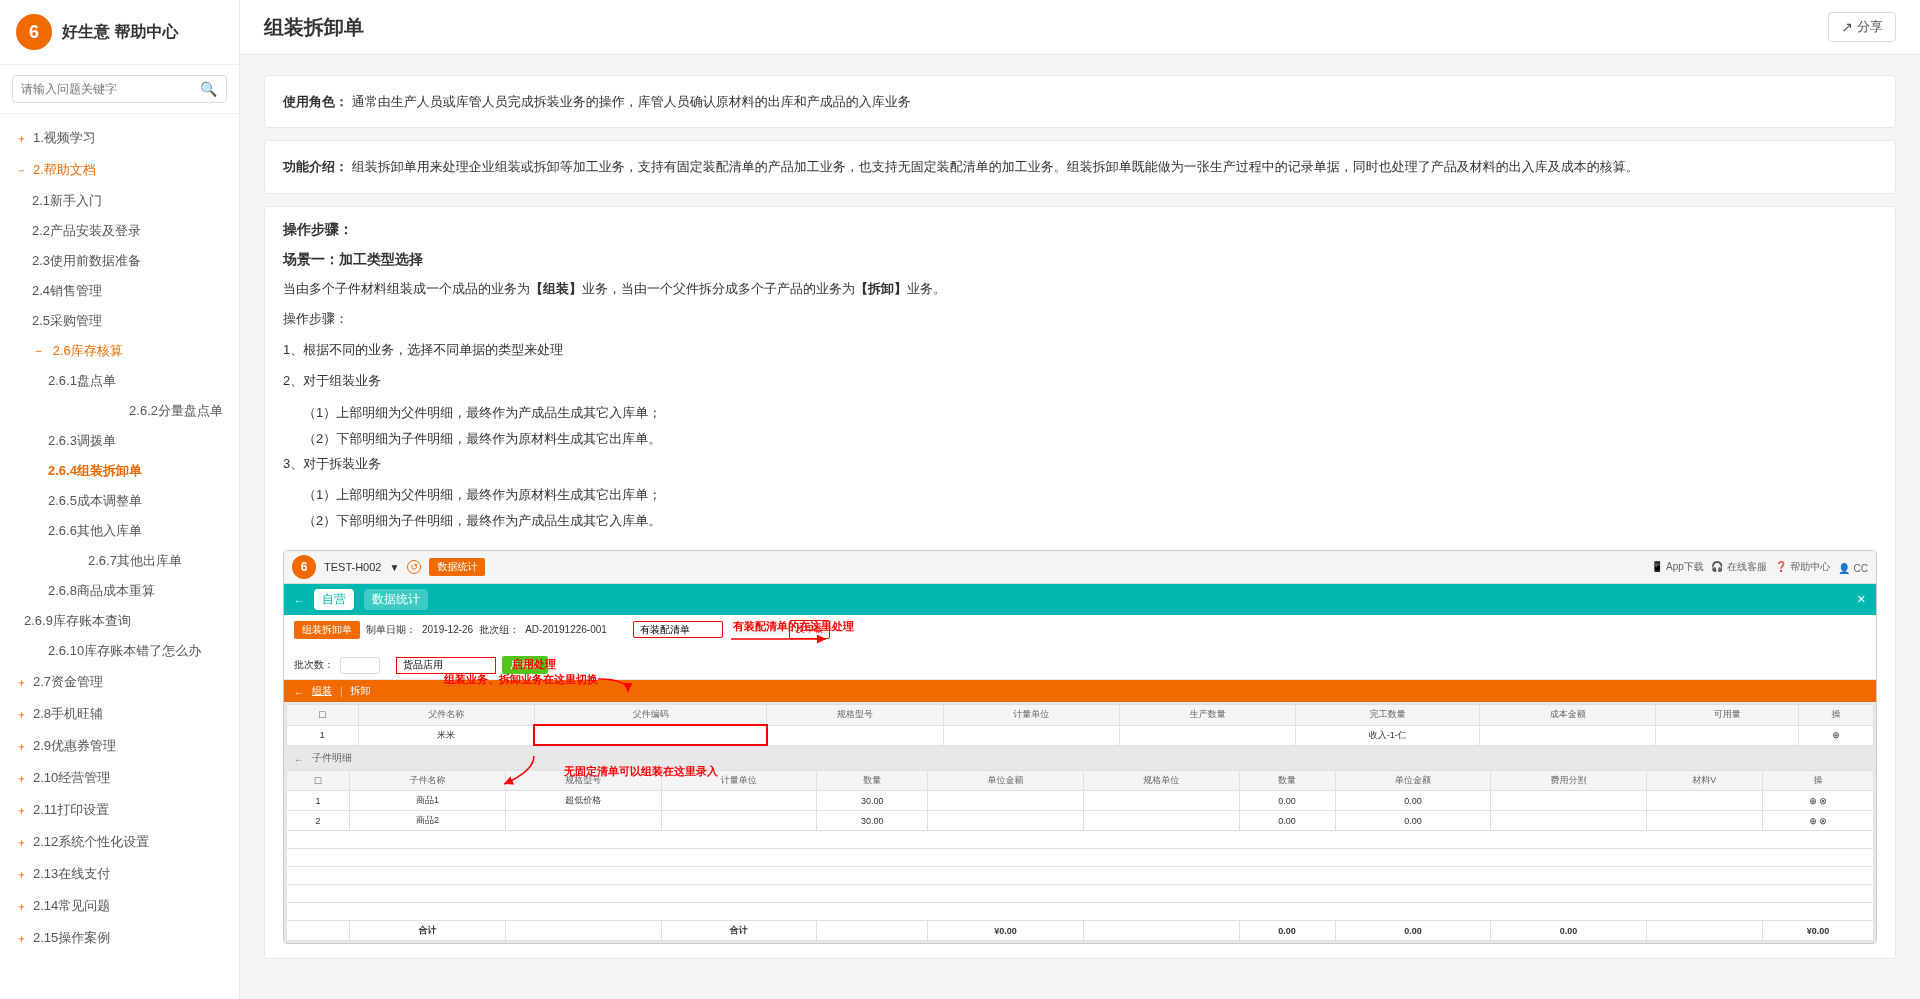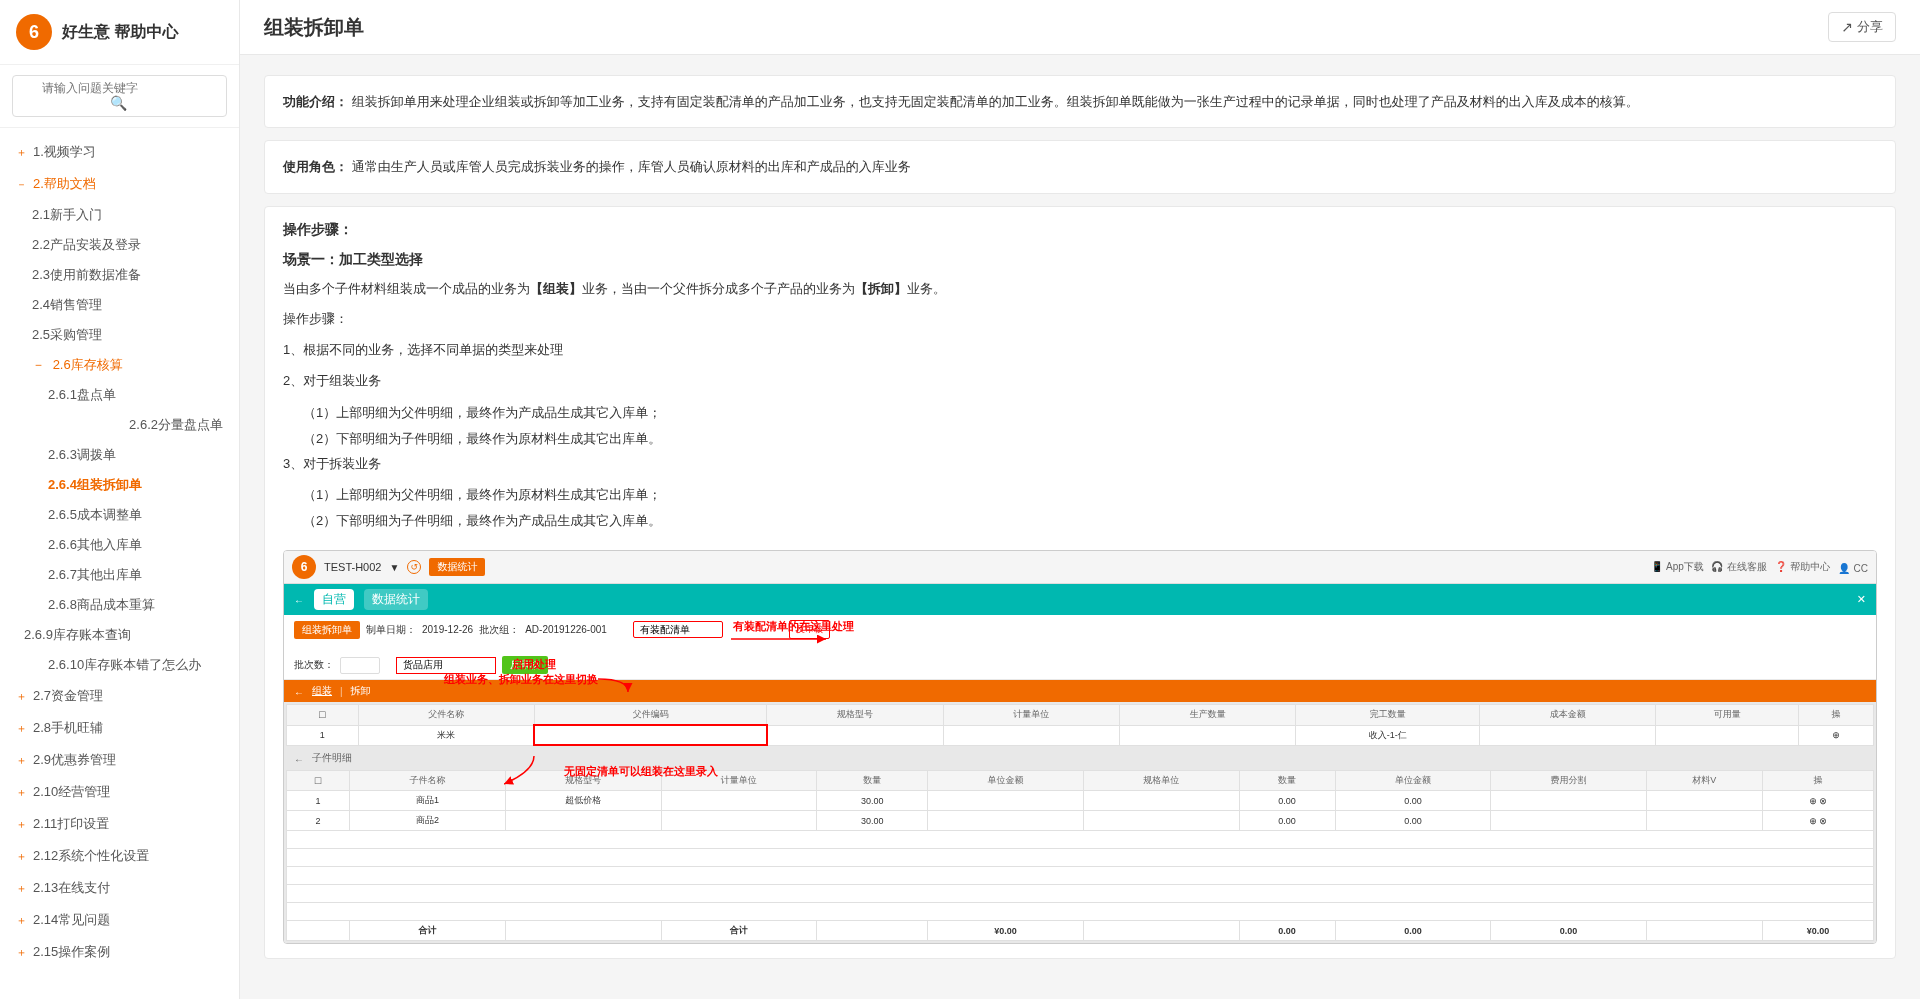--- a/index.html
+++ b/index.html
@@ -50,21 +50,20 @@
       border-bottom: 1px solid #f0f0f0;
     }
 
     .search-box {
       display: flex;
       align-items: center;
       border: 1px solid #ddd;
       border-radius: 4px;
       padding: 5px 8px;
       background: #fff;
-      flex-direction: column;
     }
 
     .search-box input {
       border: none;
       outline: none;
       font-size: 12px;
       color: #999;
       flex: 1;
       background: transparent;
     }
@@ -392,21 +391,21 @@
       <span style="margin-right:4px;color:#f06a00;">－</span>
       <span>2.6库存核算</span>
     </div>
 
     <div class="sub-item" style="padding-left:48px;">2.6.1盘点单</div>
     <div class="sub-item" style="padding-left:48px;text-align:right;">2.6.2分量盘点单</div>
     <div class="sub-item" style="padding-left:48px;">2.6.3调拨单</div>
     <div class="sub-item active" style="padding-left:48px; color:#f06a00; font-weight:bold;">2.6.4组装拆卸单</div>
     <div class="sub-item" style="padding-left:48px;">2.6.5成本调整单</div>
     <div class="sub-item" style="padding-left:48px;">2.6.6其他入库单</div>
-    <div class="sub-item" style="padding-left:48px;">2.6.7其他出库单</div>
+    <div class="sub-item" style="padding-left:48px;margin-left:40px;">2.6.7其他出库单</div>
     <div class="sub-item" style="padding-left:48px;">2.6.8商品成本重算</div>
     <div class="sub-item" style="padding-left:24px;">2.6.9库存账本查询</div>
     <div class="sub-item" style="padding-left:48px;">2.6.10库存账本错了怎么办</div>
 
     <div class="nav-item">
       <span class="expand-icon">＋</span>
       <span>2.7资金管理</span>
     </div>
     <div class="nav-item">
       <span class="expand-icon">＋</span>
@@ -449,27 +448,27 @@
     <h1 class="page-title-text">组装拆卸单</h1>
     <button class="share-btn">
       <span class="icon">↗</span>
       <span>分享</span>
     </button>
   </div>
 
   <div class="content-area">
 
     <div class="info-block">
+      <span class="label-bold">使用角色：</span>
+      <span>通常由生产人员或库管人员完成拆装业务的操作，库管人员确认原材料的出库和产成品的入库业务</span>
+    </div>
+
+    <div class="info-block">
       <span class="label-bold">功能介绍：</span>
       <span>组装拆卸单用来处理企业组装或拆卸等加工业务，支持有固定装配清单的产品加工业务，也支持无固定装配清单的加工业务。组装拆卸单既能做为一张生产过程中的记录单据，同时也处理了产品及材料的出入库及成本的核算。</span>
-    </div>
-
-    <div class="info-block">
-      <span class="label-bold">使用角色：</span>
-      <span>通常由生产人员或库管人员完成拆装业务的操作，库管人员确认原材料的出库和产成品的入库业务</span>
     </div>
 
 
     <div class="ops-section">
       <div class="section-title">操作步骤：</div>
 
       <div class="scenario-title">场景一：加工类型选择</div>
 
       <p class="step-text">
         当由多个子件材料组装成一个成品的业务为<span class="bold">【组装】</span>业务，当由一个父件拆分成多个子产品的业务为<span class="bold">【拆卸】</span>业务。

